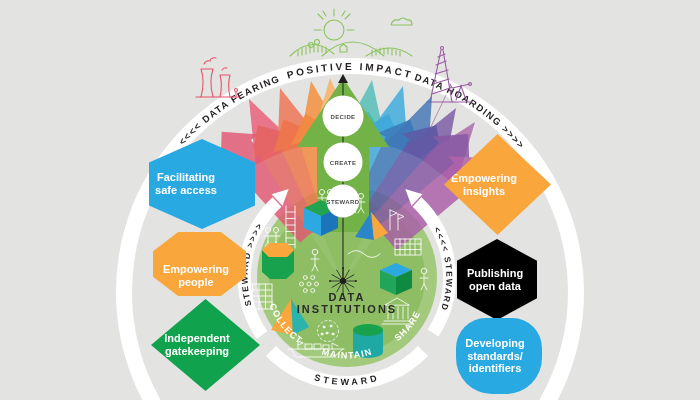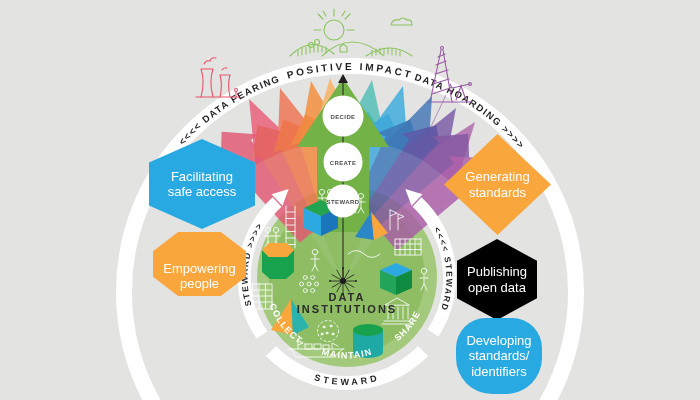--- a/index.html
+++ b/index.html
@@ -1,20 +1,20 @@
 <!DOCTYPE html>
 <html><head>
 <meta charset="utf-8">
 <style>
   html,body{margin:0;padding:0;}
   .stage{position:relative;width:700px;height:400px;background:#e3e3e2;overflow:hidden;
          font-family:"Liberation Sans",sans-serif;}
   .stage svg{position:absolute;left:0;top:0;}
-  .shape{position:absolute;display:flex;align-items:center;justify-content:center;
-         text-align:center;color:#fff;font-weight:normal;font-size:13px;line-height:1.18;}
+  .shape{position:absolute;display:flex;align-items:center;
+         text-align:center;color:#fff;font-weight:bold;font-size:11px;line-height:1.18;}
   .shape span{display:block;}
   .s-hex-left{left:149px;top:139px;width:106px;height:90px;background:#29a9e1;
       clip-path:polygon(50% 0,100% 26%,100% 74%,50% 100%,0 74%,0 26%);}
   .s-hex-left span{width:74px;}
   .s-oct-left{left:153px;top:232px;width:93px;height:64px;background:#f9a63c;
       clip-path:polygon(27% 0,73% 0,100% 30%,100% 70%,73% 100%,27% 100%,0 70%,0 30%);}
   .s-oct-left span{width:86px;margin-top:24px;}
   .s-dia-left{left:151px;top:299px;width:109px;height:92px;background:#10a24c;
       clip-path:polygon(50% 0,100% 50%,50% 100%,0 50%);}
   .s-dia-left span{width:92px;}
@@ -295,22 +295,25 @@
     <textPath href="#p-share" startOffset="50%" text-anchor="middle">SHARE</textPath>
   </text>
 </svg>
 
   <div class="shape s-hex-left">
     <span>Facilitating safe access</span>
   </div>
   <div class="shape s-oct-left">
     <span>Empowering people</span>
   </div>
+  <div class="shape s-dia-left">
+    <span>Independent gatekeeping</span>
+  </div>
   <div class="shape s-dia-right">
-    <span>Generating standards</span>
+    <span>Empowering insights</span>
   </div>
   <div class="shape s-badge-right">
     <span>Publishing open data</span>
   </div>
   <div class="shape s-blob-right">
     <span>Developing standards/ identifiers</span>
   </div>
 
 </div>
 

